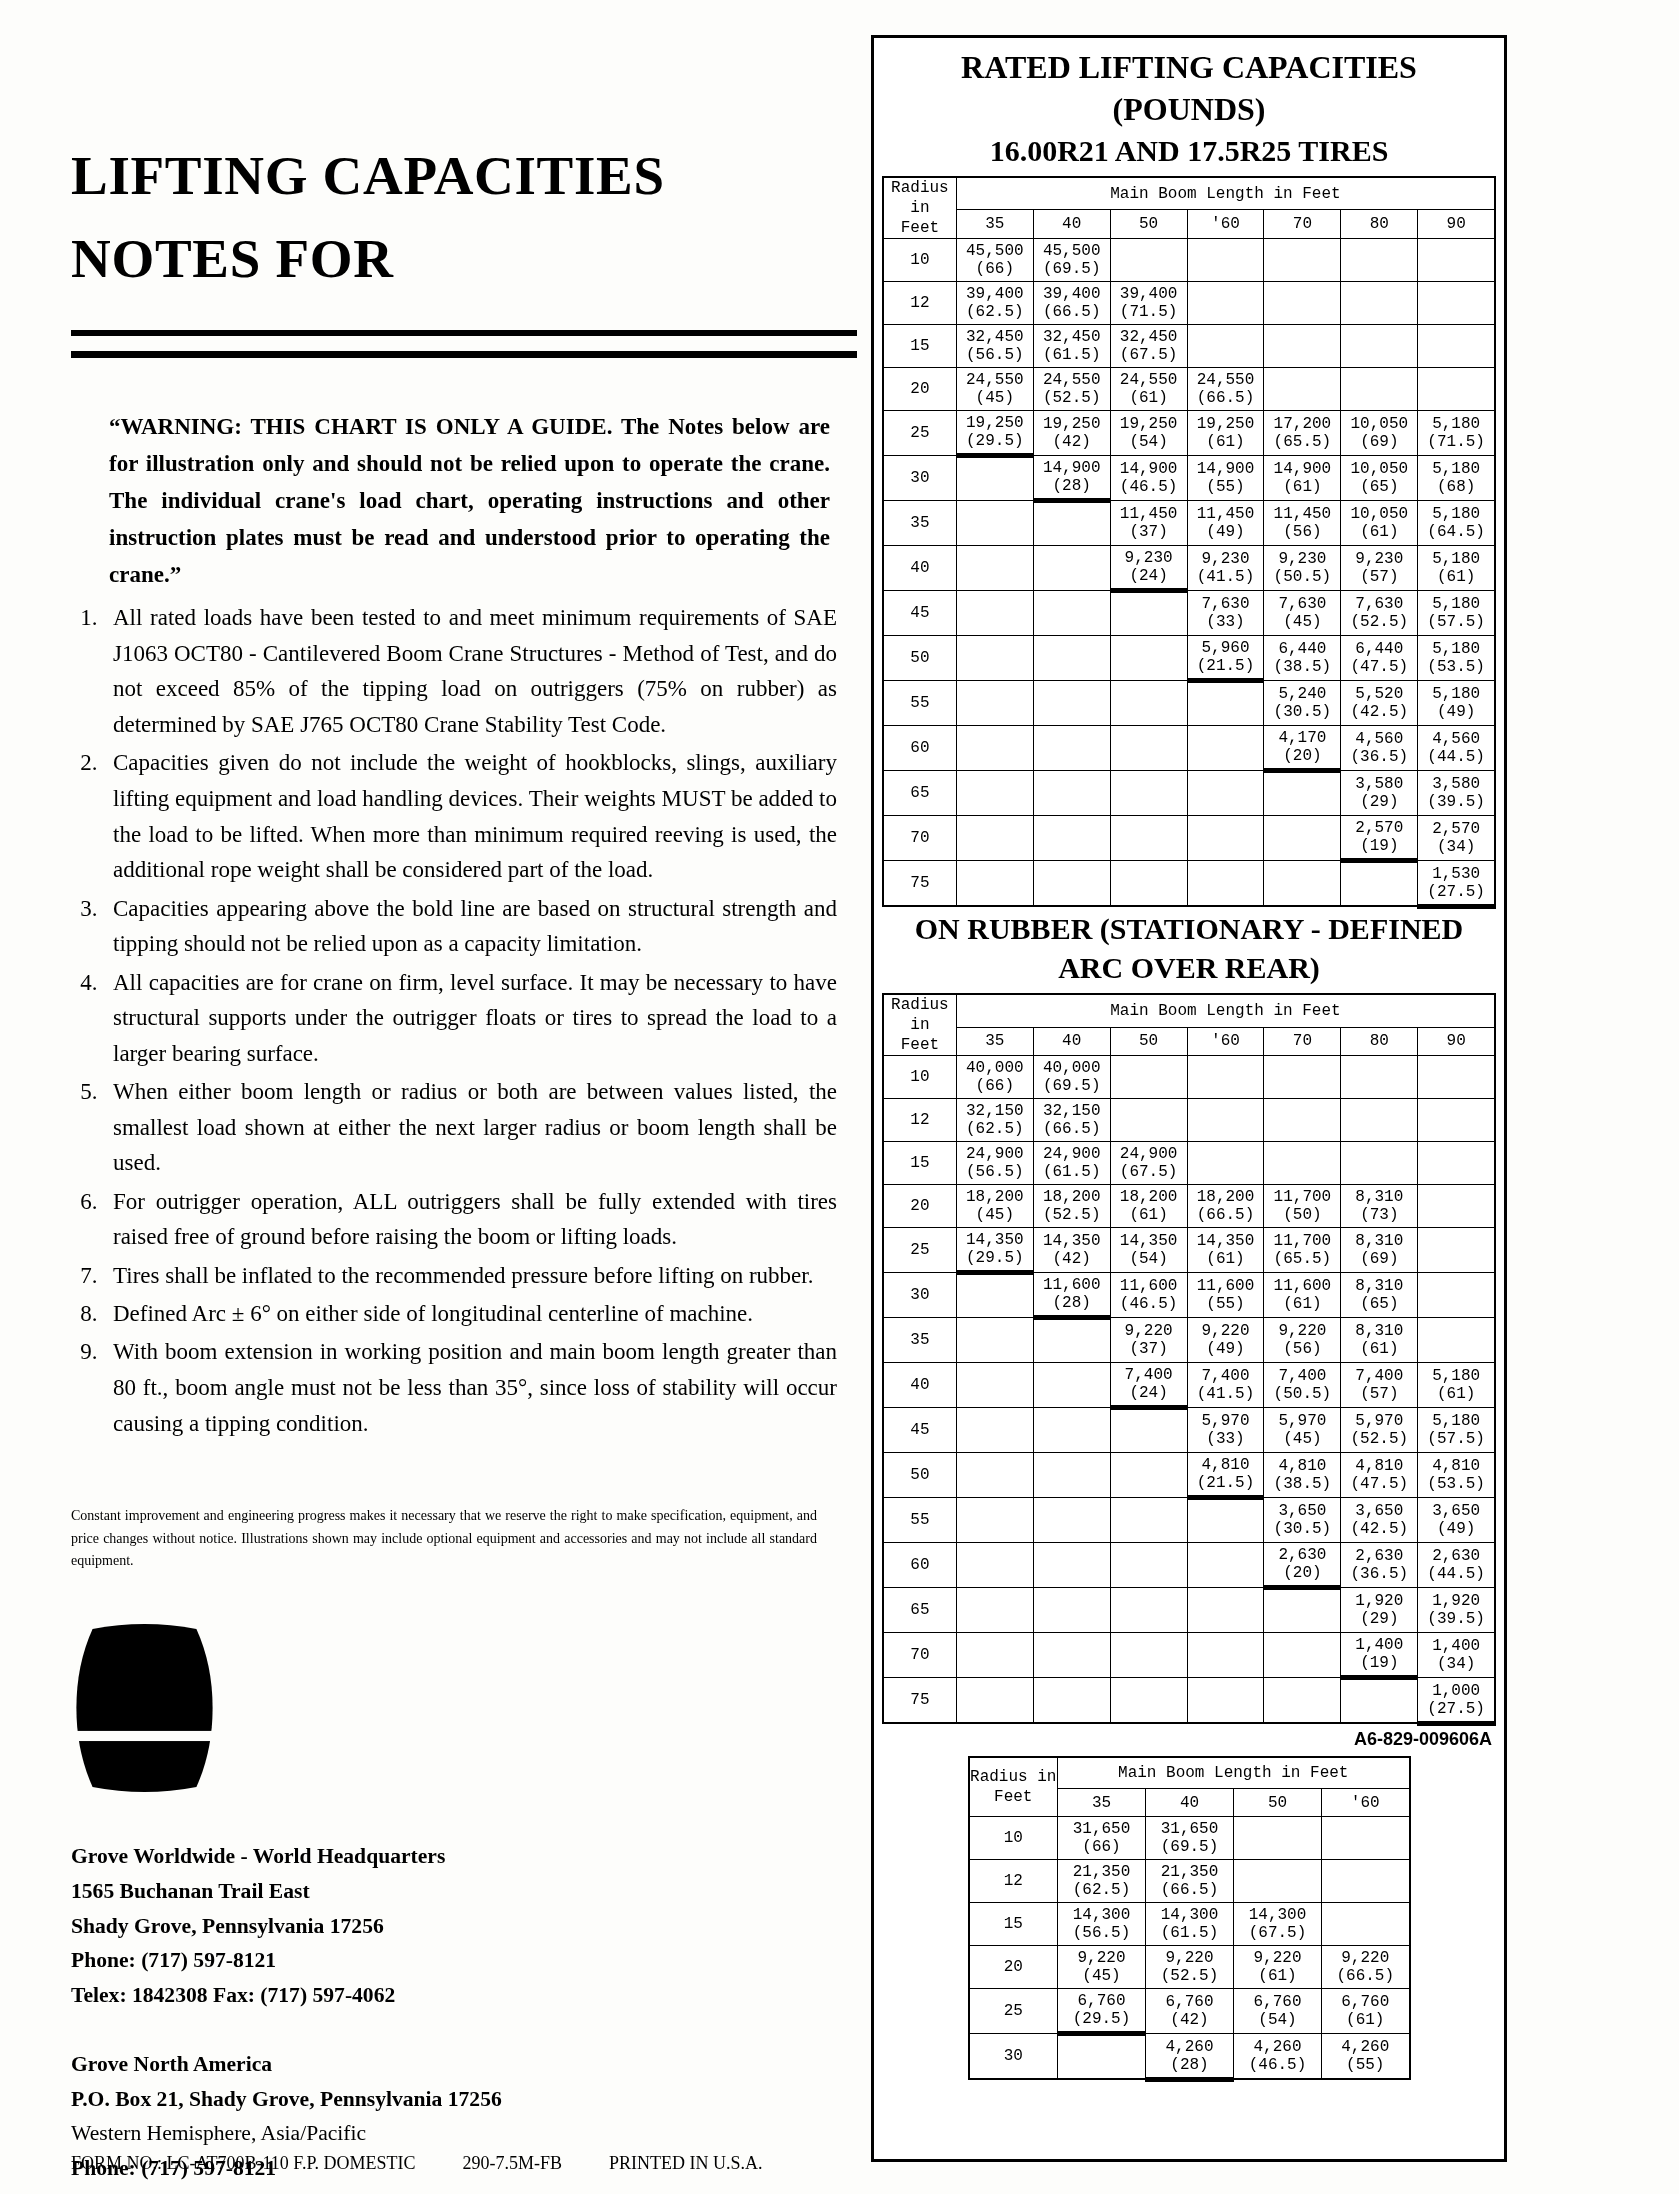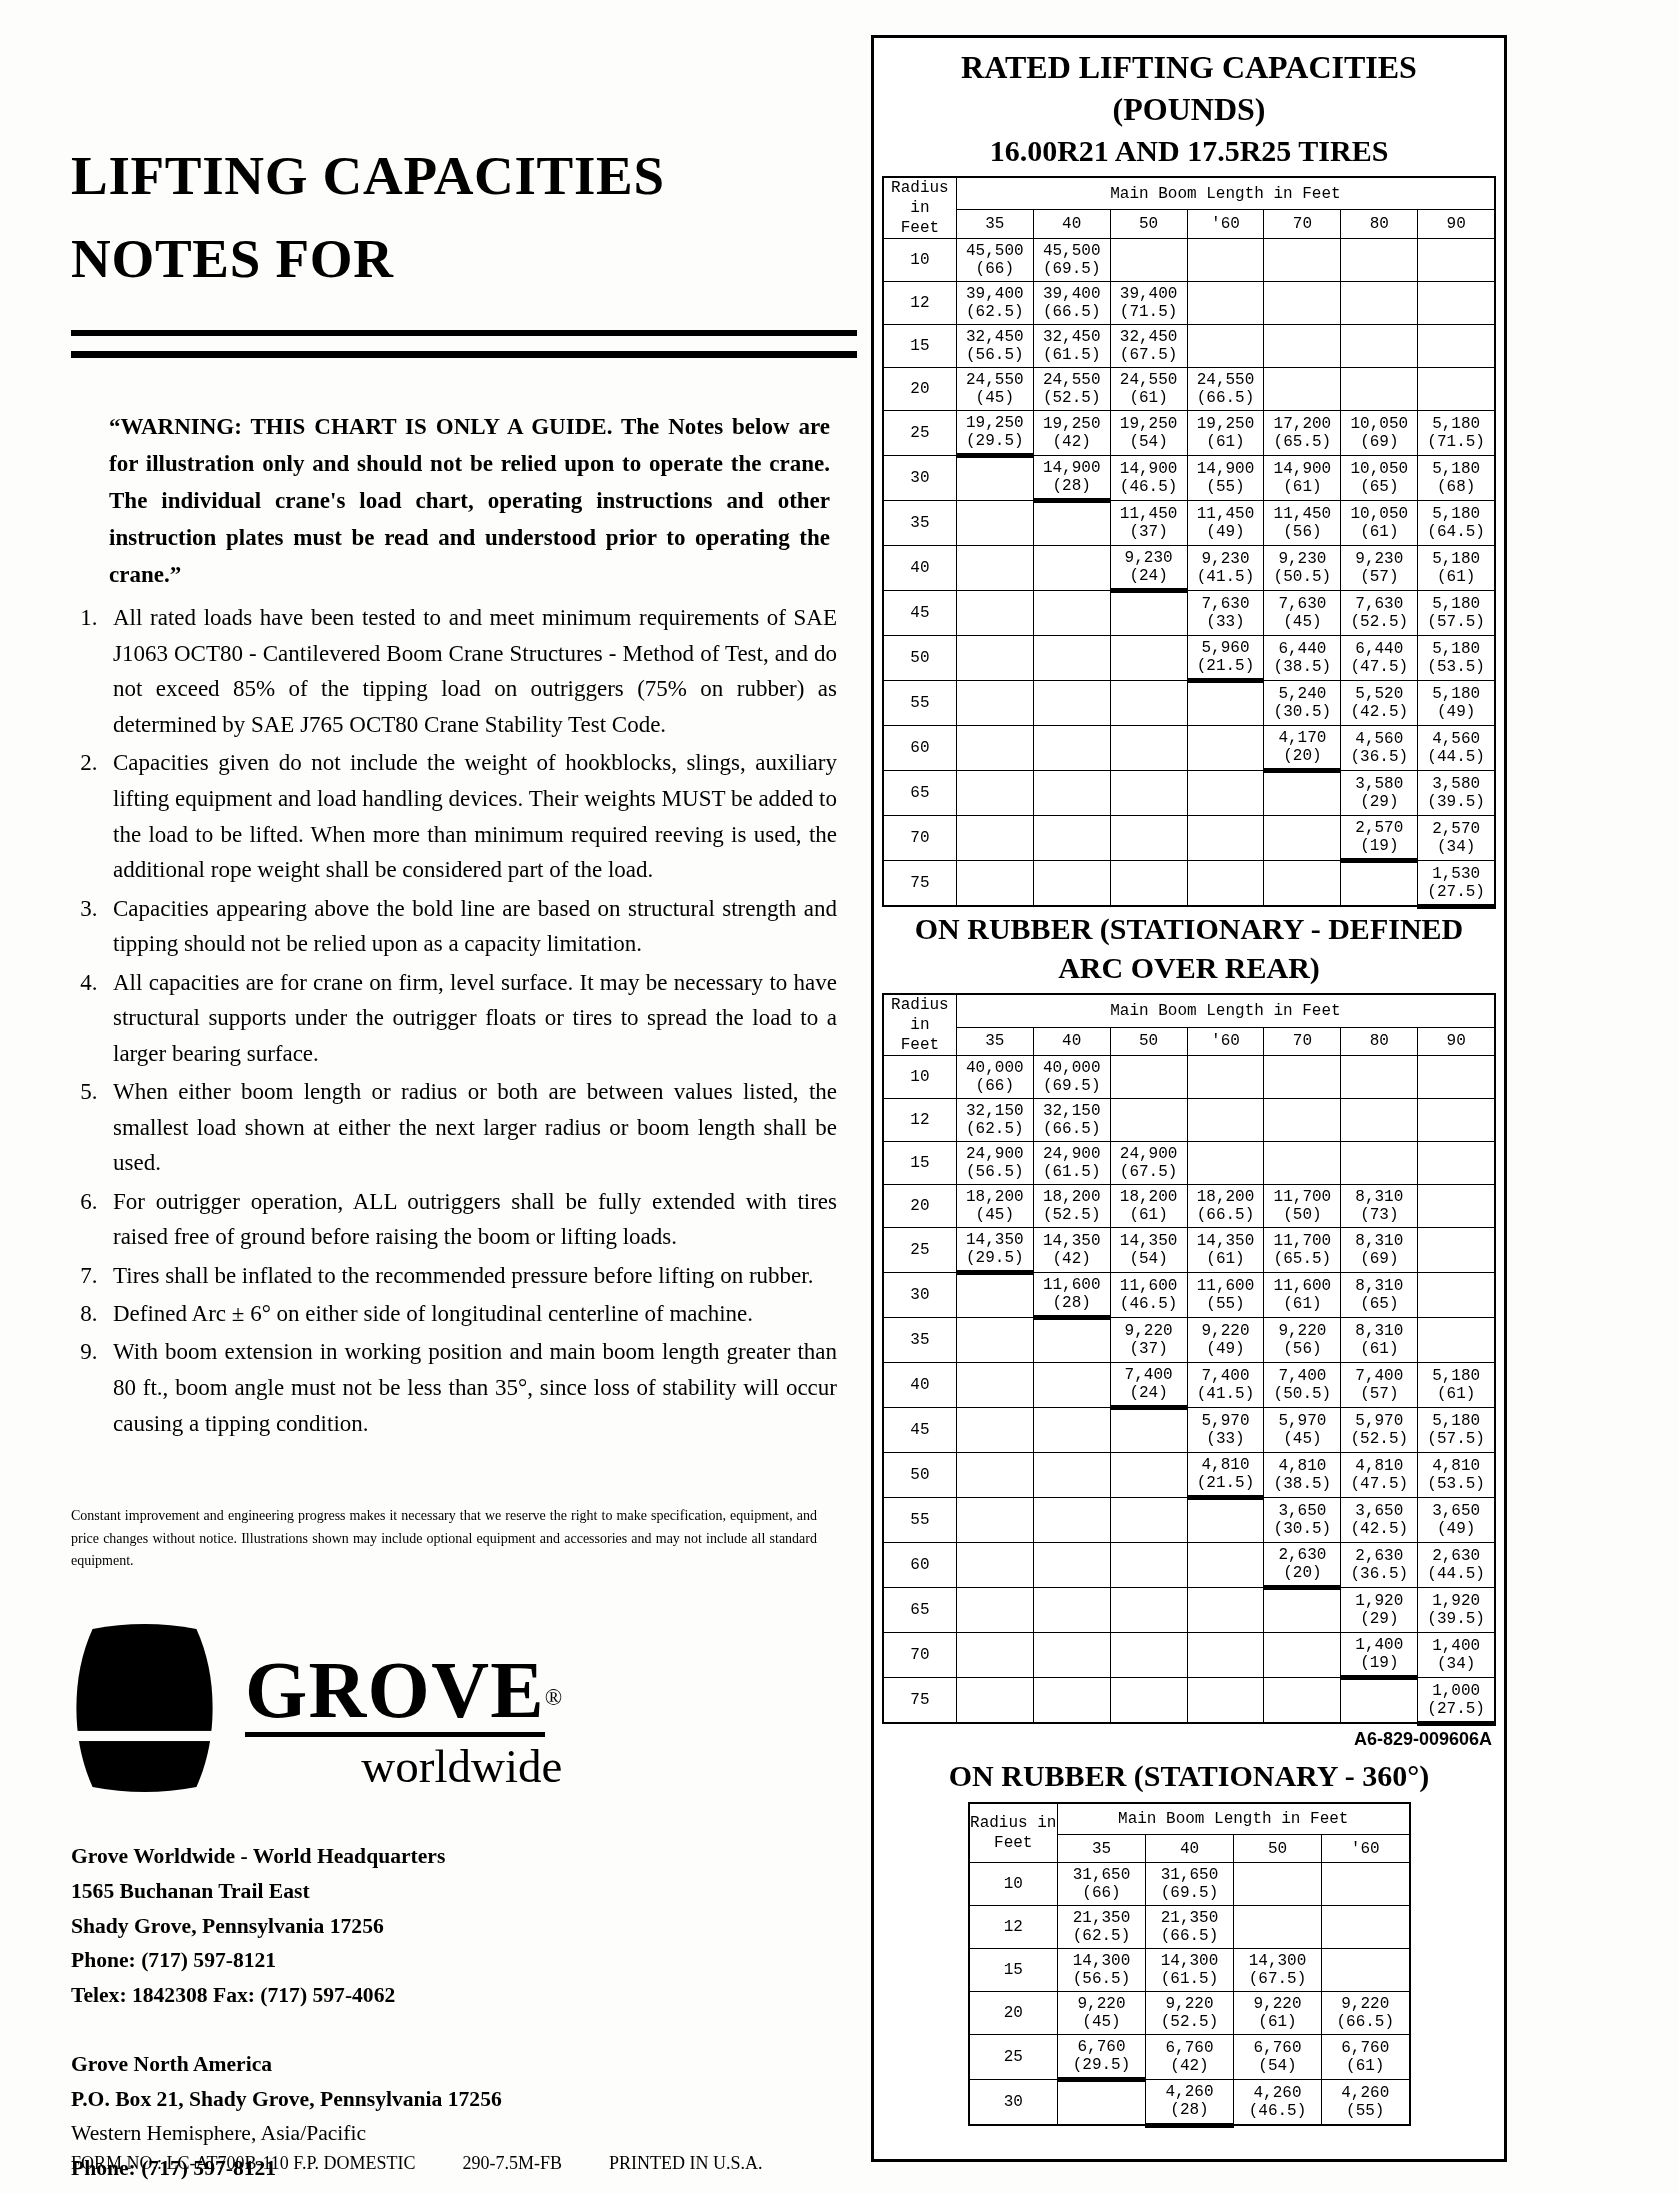--- a/index.html
+++ b/index.html
@@ -85,26 +85,20 @@
     </ol>
   <div class="fineprint">Constant improvement and engineering progress makes it necessary that we reserve the right to make specification, equipment, and price changes without notice. Illustrations shown may include optional equipment and accessories and may not include all standard equipment.</div>
 
   <div class="logo-row">
     <span>
       <svg width="147" height="170" viewBox="0 0 218 252">
         <path d="M32,9 Q109,-6 186,9 Q210,62 210,126 Q210,190 186,243 Q109,258 32,243 Q8,190 8,126 Q8,62 32,9 Z" fill="#000"></path>
         <rect x="0" y="160" width="218" height="15" fill="#fdfdfb"></rect>
       </svg>
     </span>
-    <div class="logo-text">
-      <div>
-        <span class="logo-brand-line"><span class="logo-brand">GROVE</span></span><span class="logo-reg">®</span>
-      </div>
-      <div class="logo-sub">worldwide</div>
-    </div>
   </div>
 
   <div class="addresses" id="addresses">
       <div class="addr">
         <div>Grove Worldwide - World Headquarters</div>
         <div>1565 Buchanan Trail East</div>
         <div>Shady Grove, Pennsylvania 17256</div>
         <div>Phone: (717) 597-8121</div>
         <div>Telex: 1842308  Fax: (717) 597-4062</div>
       </div>
@@ -809,21 +803,20 @@
               <td class="cell bold-b">
                 <div class="val">1,000</div>
                 <div class="ang">(27.5)</div>
               </td>
             </tr>
           </tbody>
         </table>
         <div class="code-label">A6-829-009606A</div>
       </div>
       <div class="table-section">
-        <div class="table-title">ON RUBBER (STATIONARY - 360°)</div>
         <table class="cap-table">
           <colgroup>
             <col style="width: 89px;">
             <col style="width: 88px;">
             <col style="width: 88px;">
             <col style="width: 88px;">
             <col style="width: 88px;">
           </colgroup>
           <thead>
             <tr>

